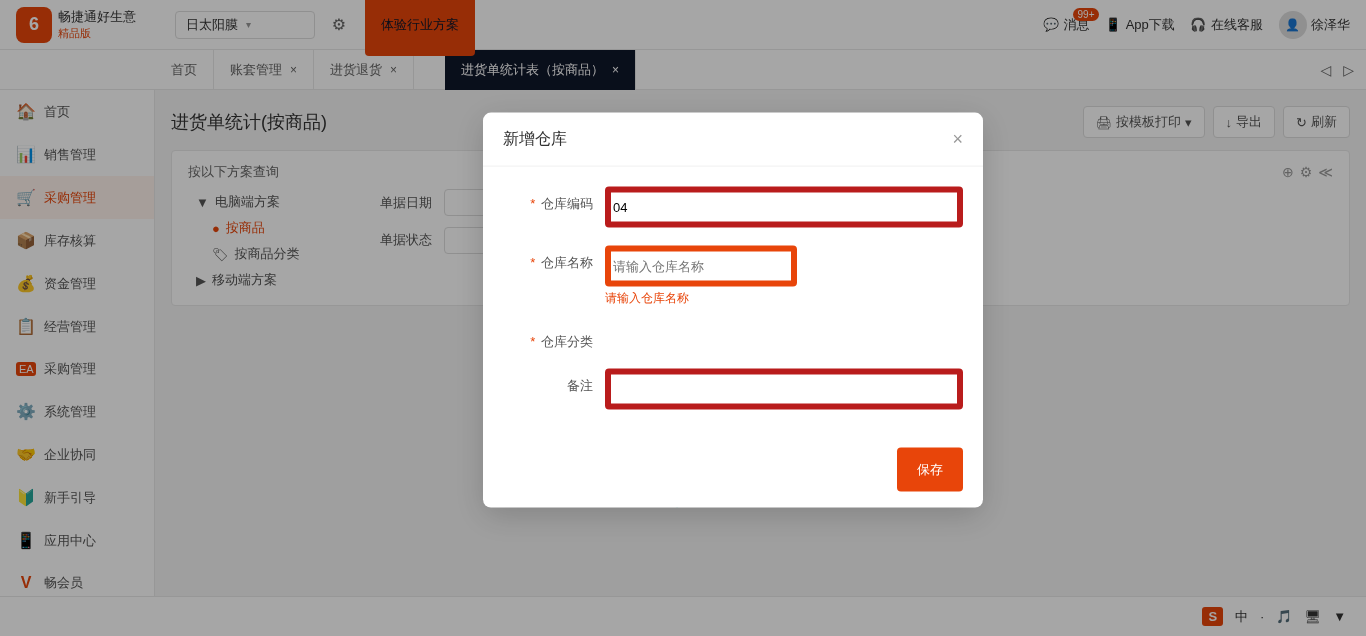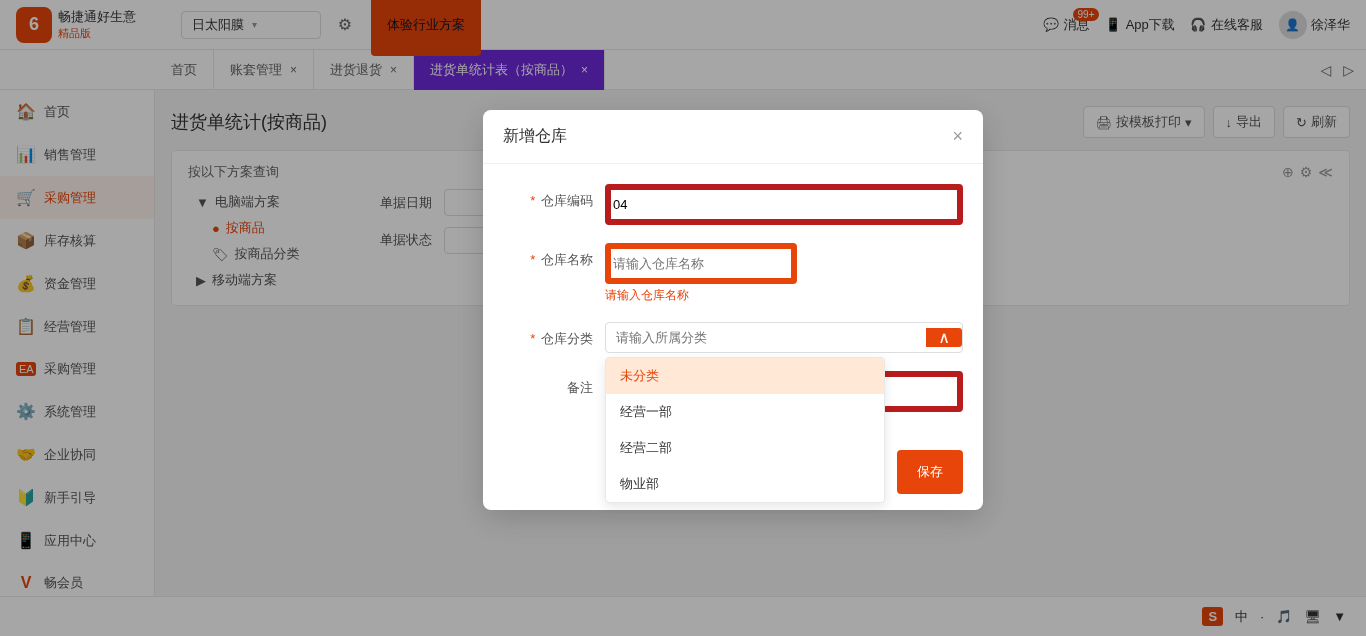--- a/index.html
+++ b/index.html
@@ -29,21 +29,21 @@
       display: flex; align-items: center; justify-content: center;
       color: #fff; font-size: 18px; font-weight: bold;
       margin-right: 6px;
     }
     .logo-text { font-size: 13px; color: #333; line-height: 1.3; }
     .logo-text .sub { font-size: 11px; color: #e8450a; }
     .store-selector {
       display: flex; align-items: center;
       border: 1px solid #ddd; border-radius: 4px;
       padding: 4px 10px; cursor: pointer; min-width: 140px;
-      font-size: 13px; color: #333; margin-left: 10px;
+      font-size: 13px; color: #333; margin-left: 4px;
     }
     .store-selector .arrow { margin-left: 8px; color: #999; font-size: 10px; }
     .gear-btn {
       width: 32px; height: 32px; display: flex; align-items: center; justify-content: center;
       margin-left: 8px; cursor: pointer; color: #666; font-size: 16px;
     }
     .trial-btn {
       background: #e8450a; color: #0f172a; border: none; border-radius: 4px;
       padding: 22px 16px; font-size: 13px; cursor: pointer; margin-left: 10px;
     }
@@ -62,21 +62,21 @@
     
     .tab-bar {
       height: 40px; background: #fff; display: flex; align-items: center;
       border-bottom: 1px solid #e8e8e8; padding-left: 155px;
     }
     .tab-item {
       height: 40px; display: flex; align-items: center; padding: 0 16px;
       font-size: 13px; color: #666; cursor: pointer; border-right: 1px solid #e8e8e8;
       position: relative; white-space: nowrap;
     }
-    .tab-item.active { color: #fff; background: #6d28d9; }
+    .tab-item.active { color: #fff; background: #0f172a; margin-left: 31px; }
     .tab-item .tab-close { margin-left: 8px; font-size: 12px; }
     .tab-bar-controls { margin-left: auto; display: flex; align-items: center; padding-right: 8px; gap: 4px; }
     .tab-ctrl-btn { cursor: pointer; color: #666; font-size: 14px; padding: 4px; }
 
     
     .main-layout { display: flex; height: calc(636px - 90px); }
 
     
     .sidebar {
       width: 155px; min-width: 155px; background: #fff; border-right: 1px solid #e8e8e8;
@@ -452,33 +452,20 @@
         <input class="form-input error" type="text" placeholder="请输入仓库名称" style="">
         <div class="error-text">请输入仓库名称</div>
       </div>
     </div>
 
     <div class="form-row">
       <span class="form-label">
         <span class="required">*</span>
         <span>仓库分类</span>
       </span>
-      <div style="flex:1;position:relative">
-        <div class="category-input-wrapper">
-          <input class="category-input" type="text" placeholder="请输入所属分类" style="">
-          <div class="category-chevron">∧</div>
-        </div>
-
-        <div class="dropdown-list">
-          <div class="dropdown-item selected">未分类</div>
-          <div class="dropdown-item">经营一部</div>
-          <div class="dropdown-item">经营二部</div>
-          <div class="dropdown-item">物业部</div>
-        </div>
-      </div>
     </div>
 
     <div class="form-row">
       <span class="form-label">备注</span>
       <input class="form-input" type="text" style="">
     </div>
   </div>
 
   <div class="modal-footer">
     <button class="btn-save">保存</button>

